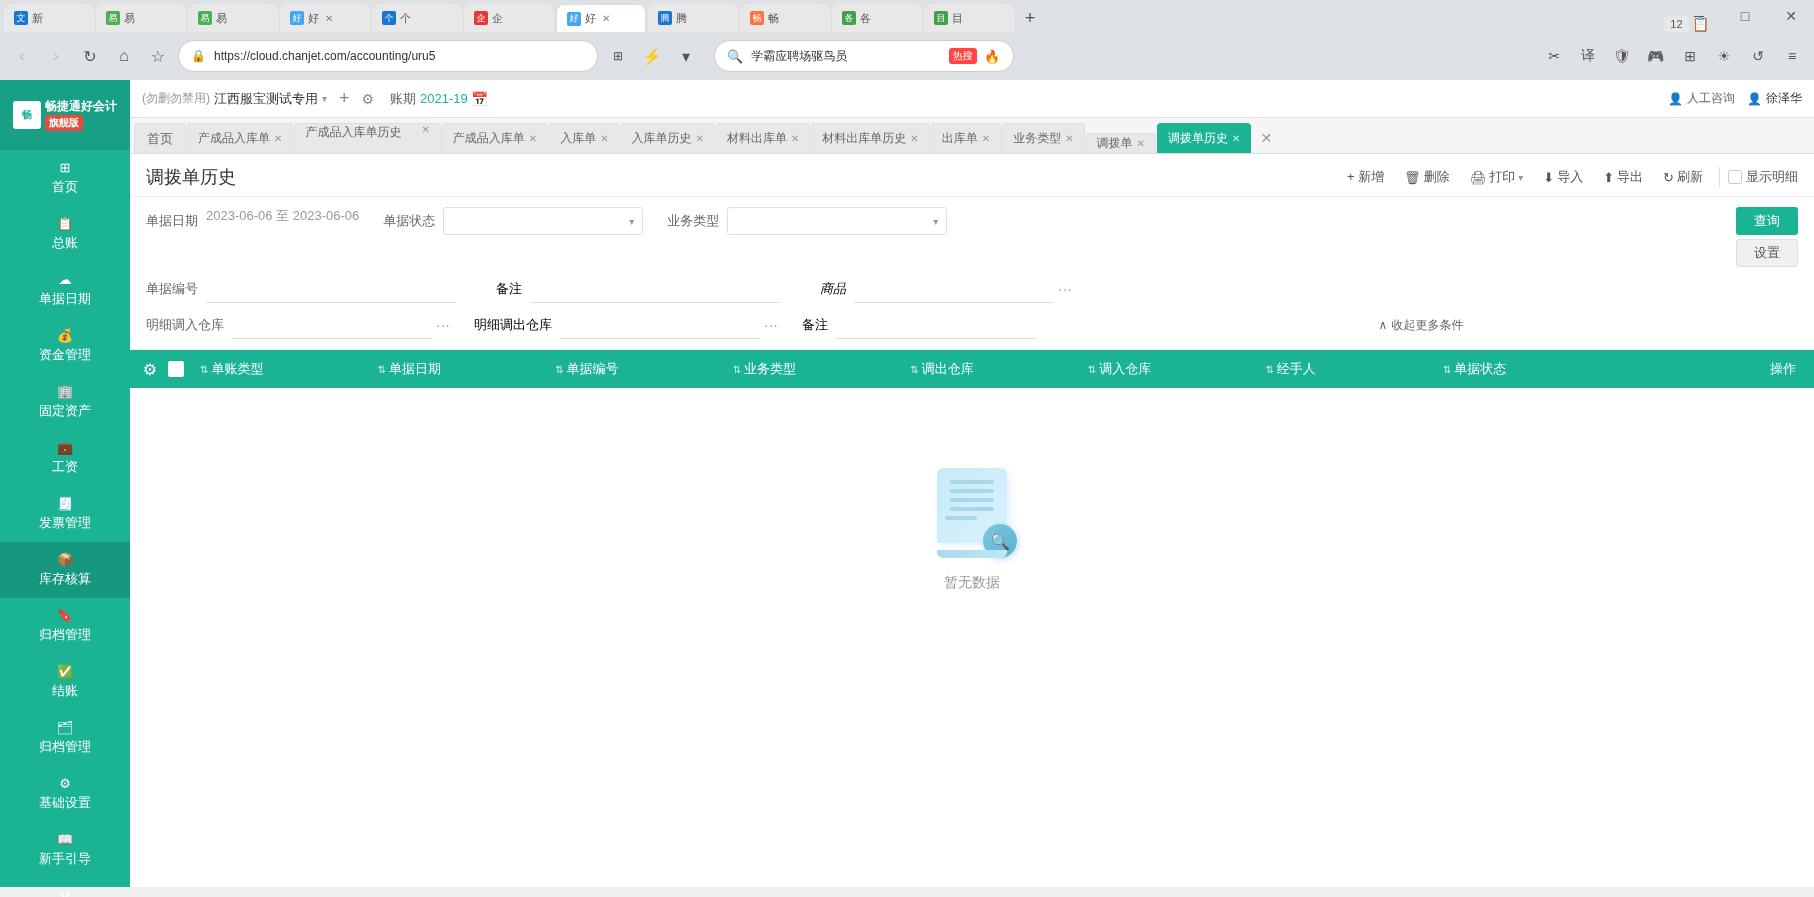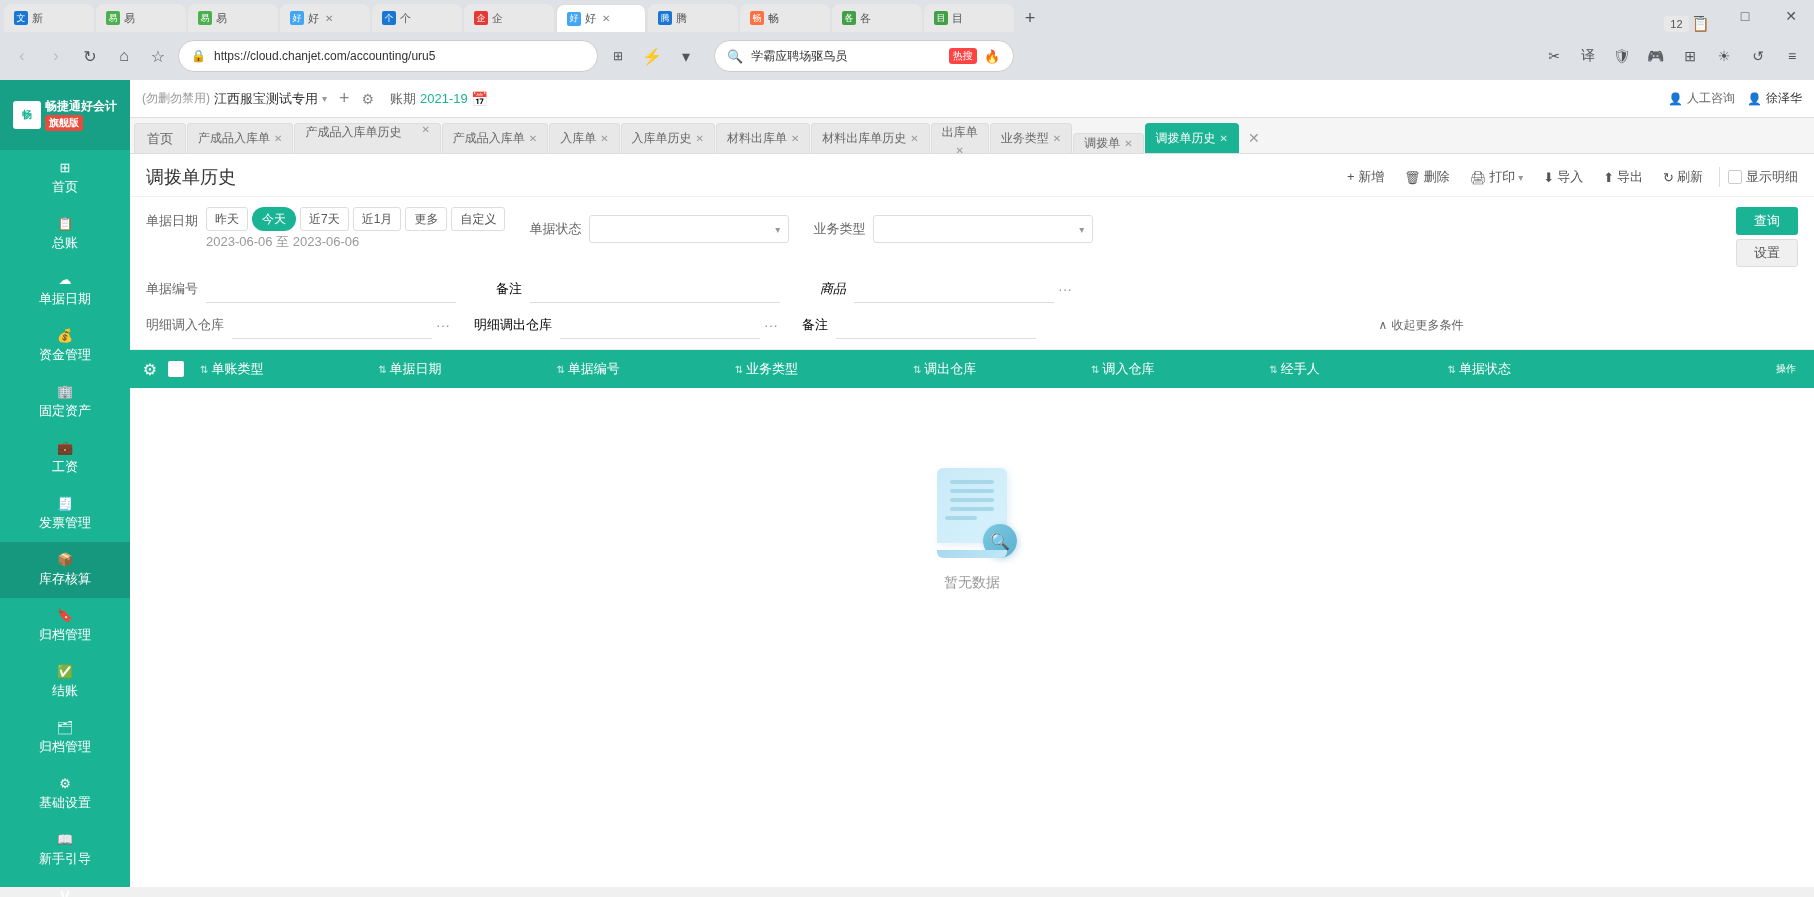--- a/index.html
+++ b/index.html
@@ -244,21 +244,21 @@
         <span style="font-size:10px;color:#999;">✕</span>
       </div>
       <div style="height:30px;padding:0 10px;display:flex;align-items:center;font-size:12px;cursor:pointer;background:#e8e8e8;color:#666;border:1px solid #ddd;border-bottom:none;border-radius:4px 4px 0 0;white-space:nowrap;gap:4px;">
         <span>材料出库单</span>
         <span style="font-size:10px;color:#999;">✕</span>
       </div>
       <div style="height:30px;padding:0 10px;display:flex;align-items:center;font-size:12px;cursor:pointer;background:#e8e8e8;color:#666;border:1px solid #ddd;border-bottom:none;border-radius:4px 4px 0 0;white-space:nowrap;gap:4px;">
         <span>材料出库单历史</span>
         <span style="font-size:10px;color:#999;">✕</span>
       </div>
-      <div style="height:30px;padding:0 10px;display:flex;align-items:center;font-size:12px;cursor:pointer;background:#e8e8e8;color:#666;border:1px solid #ddd;border-bottom:none;border-radius:4px 4px 0 0;white-space:nowrap;gap:4px;flex-direction:column;">
+      <div style="height:30px;padding:0 10px;display:flex;align-items:center;font-size:12px;cursor:pointer;background:#e8e8e8;color:#666;border:1px solid #ddd;border-bottom:none;border-radius:4px 4px 0 0;white-space:nowrap;gap:4px;">
         <span>出库单</span>
         <span style="font-size:10px;color:#999;">✕</span>
       </div>
       <div style="height:30px;padding:0 10px;display:flex;align-items:center;font-size:12px;cursor:pointer;background:#e8e8e8;color:#666;border:1px solid #ddd;border-bottom:none;border-radius:4px 4px 0 0;white-space:nowrap;gap:4px;">
         <span>业务类型</span>
         <span style="font-size:10px;color:#999;">✕</span>
       </div>
       <div style="height:20px;padding:0 10px;display:flex;align-items:center;font-size:12px;cursor:pointer;background:#e8e8e8;color:#666;border:1px solid #ddd;border-bottom:none;border-radius:4px 4px 0 0;white-space:nowrap;gap:4px;">
         <span>调拨单</span>
         <span style="font-size:10px;color:#999;">✕</span>
@@ -304,28 +304,20 @@
     </div>
 
     <div style="padding:10px 16px;background:#fff;border-bottom:1px solid #eee;">
 
       <div style="display:flex;align-items:flex-start;gap:0;margin-bottom:8px;">
         <div style="display:flex;align-items:center;gap:8px;flex:1;">
 
           <div style="display:flex;align-items:flex-start;gap:8px;">
             <span style="font-size:13px;color:#666;white-space:nowrap;line-height:28px;">单据日期</span>
             <div style="display:flex;flex-direction:column;align-items:flex-start;gap:2px;">
-              <div style="display:flex;align-items:center;gap:4px;">
-                <button style="padding:2px 8px;font-size:12px;border:1px solid #ddd;border-radius:3px;cursor:pointer;color:#555;background:#fff;height:24px;">昨天</button>
-                <button style="padding:2px 10px;font-size:12px;border:none;border-radius:12px;cursor:pointer;background:#1ab394;color:#fff;height:24px;">今天</button>
-                <button style="padding:2px 8px;font-size:12px;border:1px solid #ddd;border-radius:3px;cursor:pointer;color:#555;background:#fff;height:24px;">近7天</button>
-                <button style="padding:2px 8px;font-size:12px;border:1px solid #ddd;border-radius:3px;cursor:pointer;color:#555;background:#fff;height:24px;">近1月</button>
-                <button style="padding:2px 8px;font-size:12px;border:1px solid #ddd;border-radius:3px;cursor:pointer;color:#555;background:#fff;height:24px;">更多</button>
-                <button style="padding:2px 8px;font-size:12px;border:1px solid #ddd;border-radius:3px;cursor:pointer;color:#555;background:#fff;height:24px;">自定义</button>
-              </div>
               <span style="font-size:13px;color:#999;">2023-06-06 至 2023-06-06</span>
             </div>
           </div>
 
           <div style="display:flex;align-items:center;gap:8px;margin-left:16px;">
             <span style="font-size:13px;color:#666;white-space:nowrap;">单据状态</span>
             <div style="width:200px;height:28px;border:1px solid #ddd;border-radius:3px;display:flex;align-items:center;padding:0 8px;justify-content:space-between;cursor:pointer;font-size:12px;background:#fff;">
               <span style="color:#ccc;"></span>
               <span style="color:#999;font-size:10px;">▾</span>
             </div>
@@ -416,21 +408,21 @@
           <span>调入仓库</span>
         </div>
         <div style="display:flex;align-items:center;gap:3px;color:#fff;font-size:13px;cursor:pointer;padding:0 12px;white-space:nowrap;flex:1;">
           <span style="font-size:10px;color:rgba(255,255,255,0.8);">⇅</span>
           <span>经手人</span>
         </div>
         <div style="display:flex;align-items:center;gap:3px;color:#fff;font-size:13px;cursor:pointer;padding:0 12px;white-space:nowrap;flex:2;">
           <span style="font-size:10px;color:rgba(255,255,255,0.8);">⇅</span>
           <span>单据状态</span>
         </div>
-        <div style="color:#fff;font-size:10px;padding:0 12px;white-space:nowrap;">
+        <div style="color:#fff;font-size:13px;padding:0 12px;white-space:nowrap;">
           <span>操作</span>
         </div>
       </div>
 
       <div style="display:flex;flex-direction:column;align-items:center;justify-content:center;padding:80px 0;background:#fff;">
 
         <div style="position:relative;width:90px;height:90px;margin-bottom:16px;">
 
           <div style="width:70px;height:75px;background:linear-gradient(135deg,#c8eaf6,#d8f2ff);border-radius:6px 6px 0 0;position:absolute;left:10px;top:0;display:flex;flex-direction:column;align-items:center;padding:12px 8px;gap:5px;box-shadow:2px 2px 8px rgba(0,100,150,0.1);">
             <div style="width:80%;height:4px;background:#a8d8e8;border-radius:2px;"></div>

